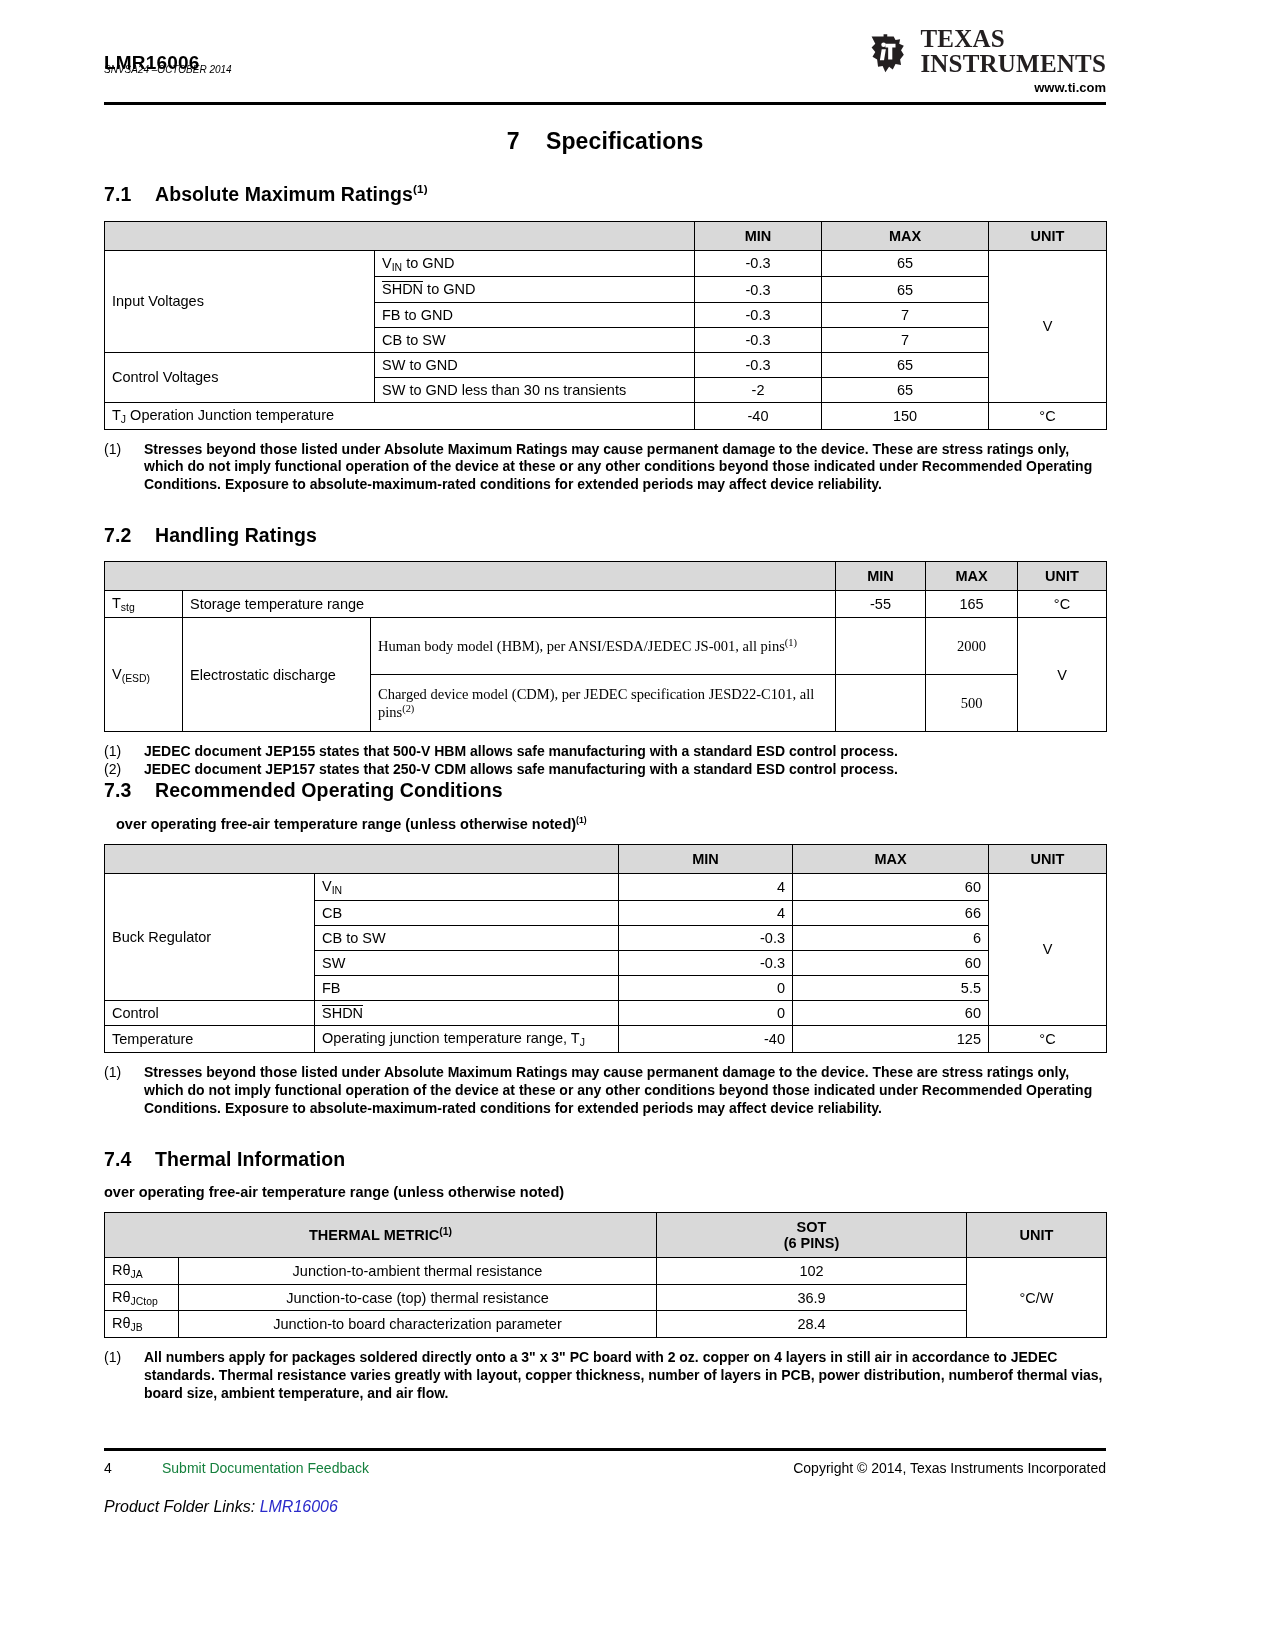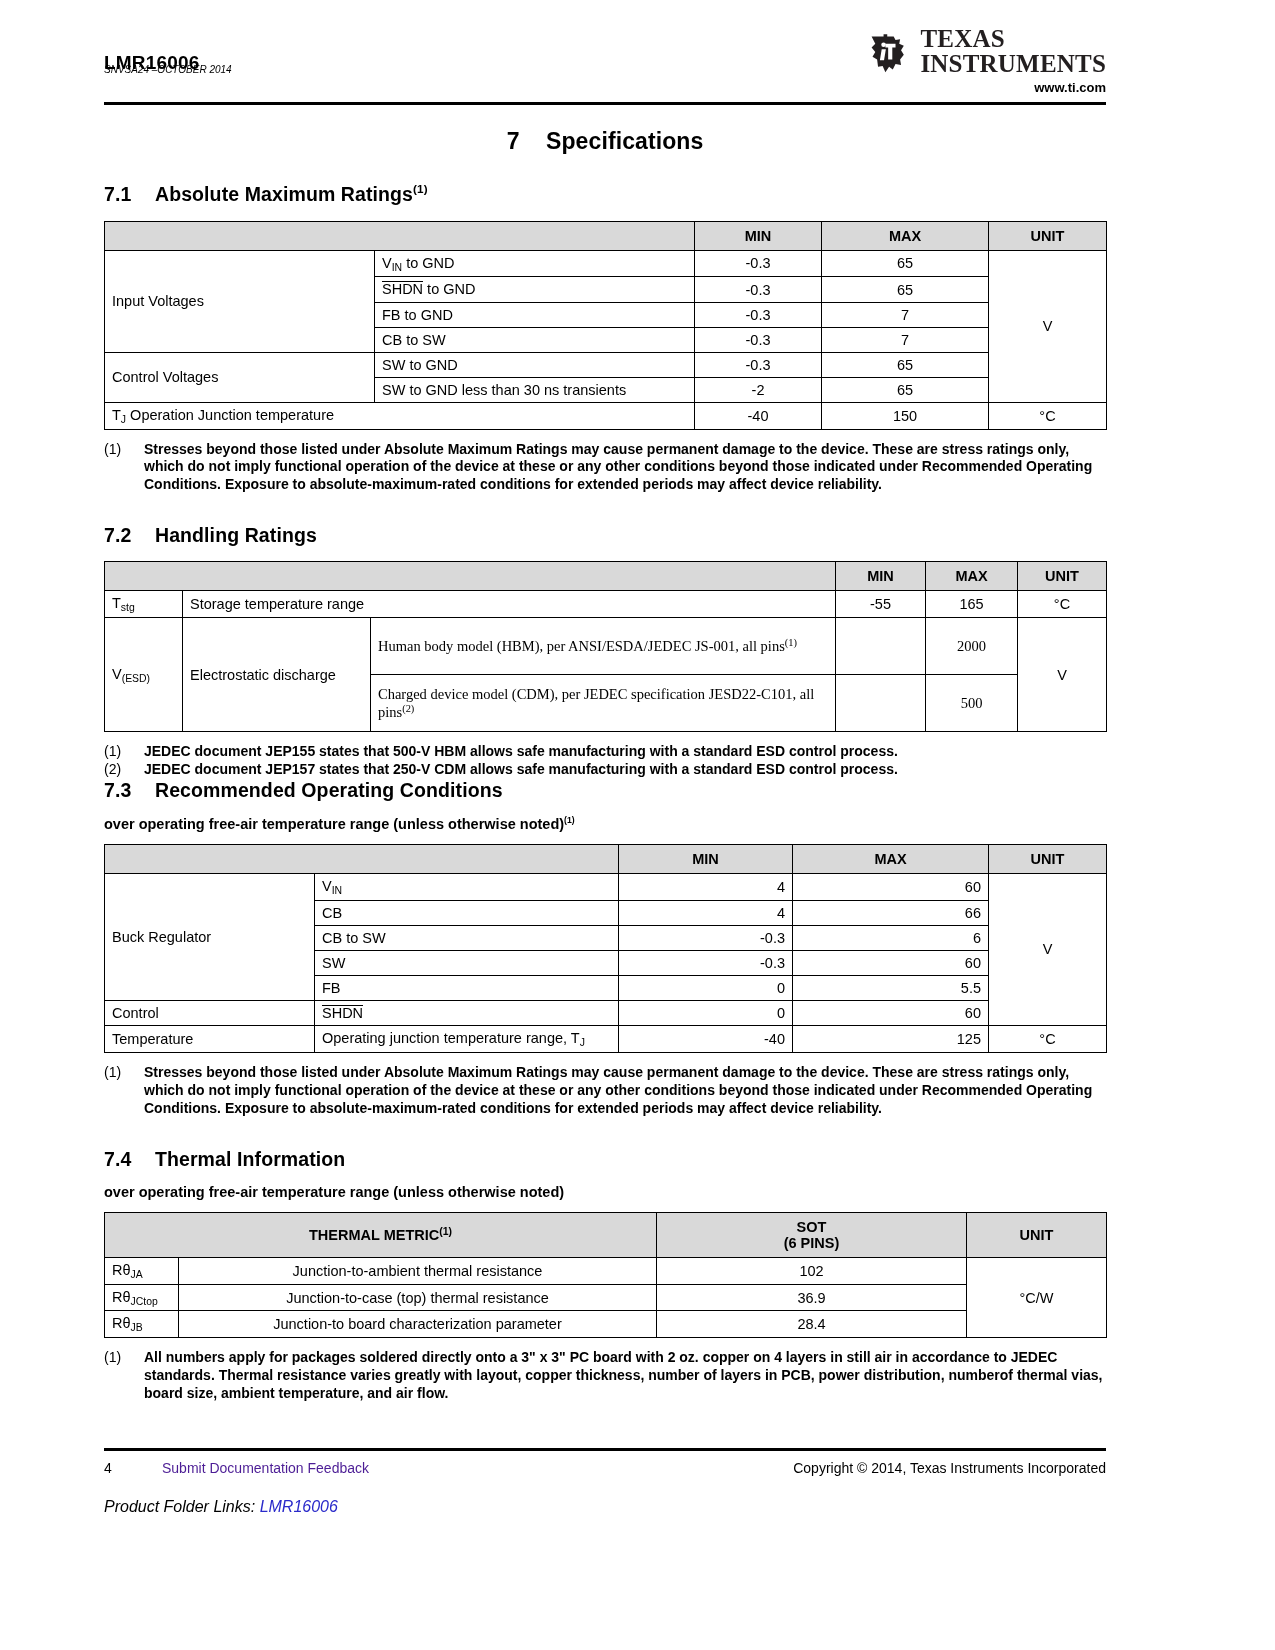--- a/index.html
+++ b/index.html
@@ -184,21 +184,21 @@
     border-top: 3px solid #000;
     margin-bottom: 9px;
   }
   .frow {
     display: flex;
     align-items: baseline;
     font-size: 14px;
   }
   .fpage { width: 58px; flex: 0 0 58px; }
   .flink {
-    color: #4c1d95;
+    color: #15803d;
     flex: 1 1 auto;
   }
   .fcopy { text-align: right; white-space: nowrap; }
   .fcenter {
     text-align: left;
     font-size: 16px;
     margin-top: 22px;
     font-style: italic;
   }
   .fcenter .lnk { color: #2a2aca; }
@@ -354,21 +354,21 @@
       <div class="fnrow">
         <div class="fnmark">(2)</div>
         <div class="fntext">JEDEC document JEP157 states that 250-V CDM allows safe manufacturing with a standard ESD control process.</div>
       </div>
     </div>
 
     <h2 class="sub" style="">
       <span class="h-num">7.3</span>
       <span class="h-txt" style="margin-left:18px;">Recommended Operating Conditions</span>
     </h2>
-    <p class="subline" style="margin-top:13px;">
+    <p class="subline" style="margin-top:13px;margin-left:12px;">
       <span>over operating free-air temperature range (unless otherwise noted)</span><span class="sup">(1)</span>
     </p>
 
     <table class="t" style="margin-top:12px;">
       <colgroup>
         <col style="width:210px">
           <col style="width:304px">
           <col style="width:174px">
           <col style="width:196px">
           <col style="width:118px">

